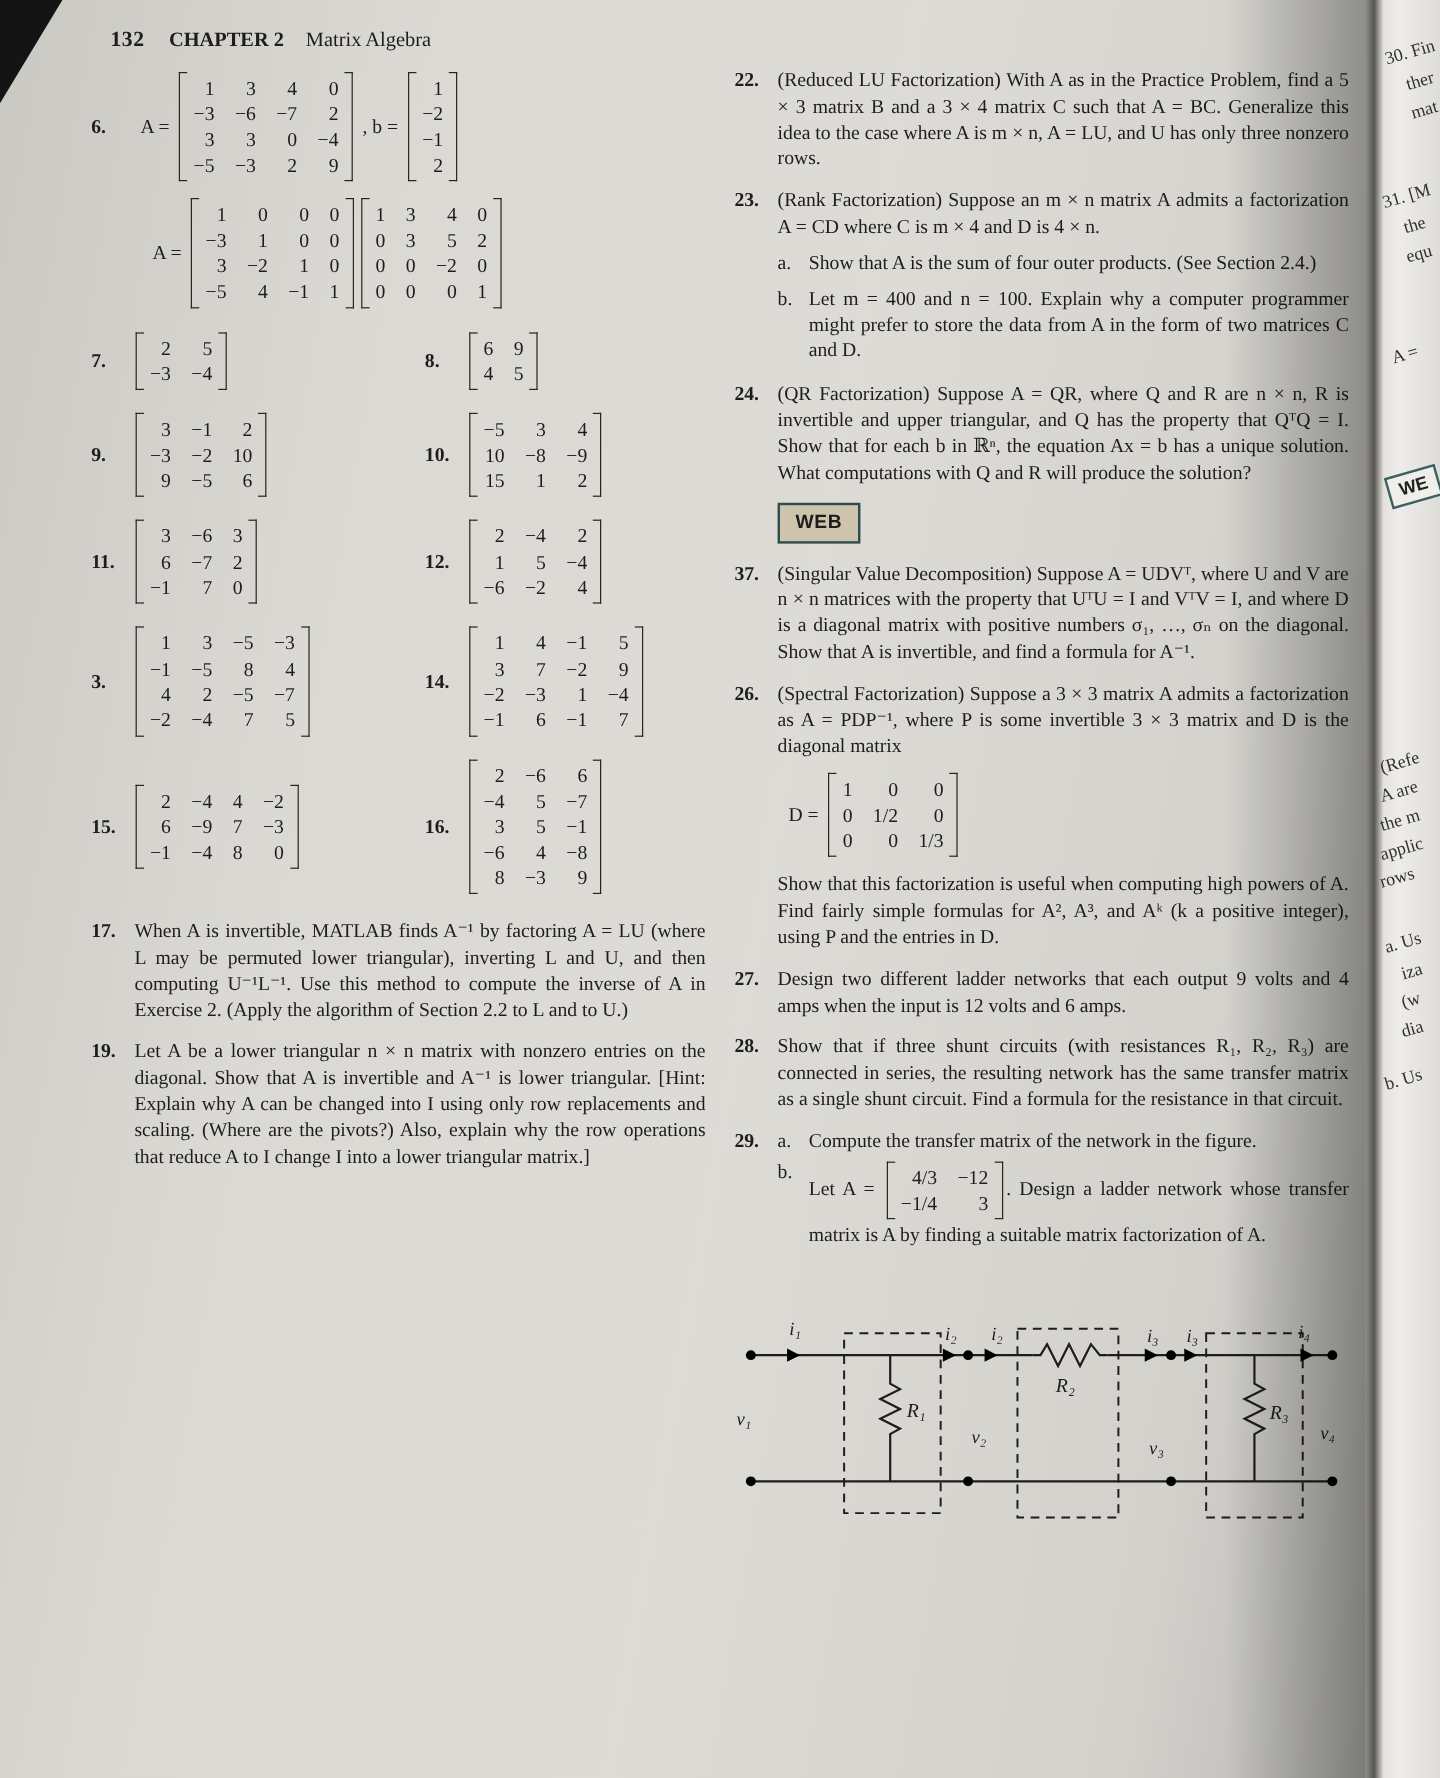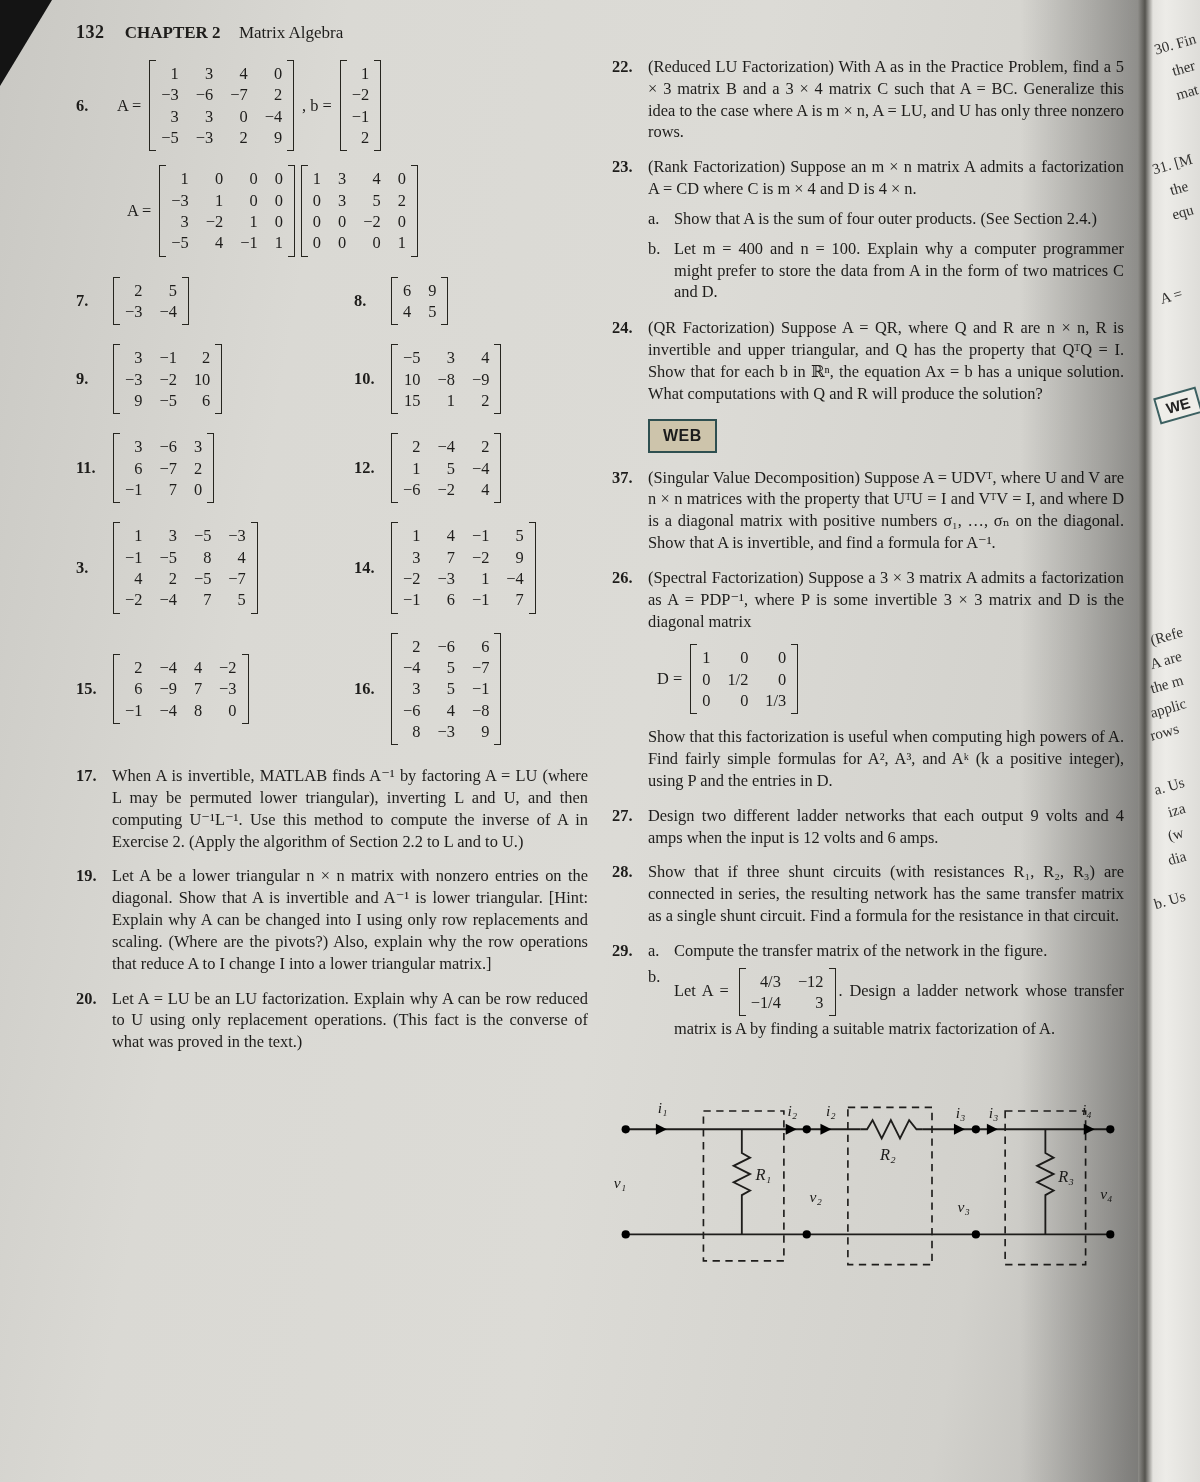--- a/index.html
+++ b/index.html
@@ -10,21 +10,21 @@
         background:linear-gradient(100deg,#c9c8c3 0%,#dad9d4 25%,#dcdbd6 55%,#d2d1cc 85%,#b9b8b4 99%);}
   .corner-shadow{position:absolute;left:0;top:0;width:0;height:0;
         border-left:52px solid #141414;border-bottom:86px solid transparent;}
   .page-shade{position:absolute;top:0;right:60px;width:120px;height:100%;
         background:linear-gradient(90deg,rgba(0,0,0,0),rgba(0,0,0,0.33));pointer-events:none;}
   .next-page{position:absolute;top:0;right:0;width:62px;height:1482px;overflow:hidden;
         background:linear-gradient(90deg,#8e8d89 0px,#55544f 7px,#e4e3df 15px,#edecE8 45%,#deddd9 100%);}
   .frag{position:absolute;font-size:15px;color:#32312f;transform:rotate(-16deg);white-space:nowrap;}
   .frag.badge{border:2px solid #3c6061;background:#efeee9;padding:3px 8px;font-family:"Liberation Sans",sans-serif;
         font-weight:bold;color:#222;}
-  header{position:absolute;left:76px;top:22px;font-size:17px;}
+  header{position:absolute;left:92px;top:22px;font-size:17px;}
   .pgnum{font-weight:bold;font-size:18px;letter-spacing:.5px;}
   .chap{font-weight:bold;margin-left:16px;}
   .title{margin-left:14px;}
   .col{position:absolute;font-size:16.4px;line-height:1.33;}
   .col.left{left:76px;top:58px;width:512px;}
   .col.right{left:612px;top:56px;width:512px;}
   p{margin:0;text-align:justify;}
   .exrow{display:flex;margin-bottom:13px;}
   .num{flex:none;width:36px;font-weight:bold;}
   .txt{flex:1;}
@@ -354,24 +354,20 @@
       </div>
 
       <div class="exrow">
           <span class="num">17.</span>
           <p class="txt">When A is invertible, MATLAB finds A⁻¹ by factoring A = LU (where L may be permuted lower triangular), inverting L and U, and then computing U⁻¹L⁻¹. Use this method to compute the inverse of A in Exercise 2. (Apply the algorithm of Section 2.2 to L and to U.)</p>
         </div>
       <div class="exrow">
           <span class="num">19.</span>
           <p class="txt">Let A be a lower triangular n × n matrix with nonzero entries on the diagonal. Show that A is invertible and A⁻¹ is lower triangular. [Hint: Explain why A can be changed into I using only row replacements and scaling. (Where are the pivots?) Also, explain why the row operations that reduce A to I change I into a lower triangular matrix.]</p>
         </div>
-      <div class="exrow">
-          <span class="num">20.</span>
-          <p class="txt">Let A = LU be an LU factorization. Explain why A can be row reduced to U using only replacement operations. (This fact is the converse of what was proved in the text.)</p>
-        </div>
 
     </div>
 
     <div class="col right">
 
       <div class="exrow">
         <span class="num">22.</span>
         <p class="txt"><span class="tag">(Reduced LU Factorization)</span><span> With A as in the Practice Problem, find a 5 × 3 matrix B and a 3 × 4 matrix C such that A = BC. Generalize this idea to the case where A is m × n, A = LU, and U has only three nonzero rows.</span></p>
       </div>
 

